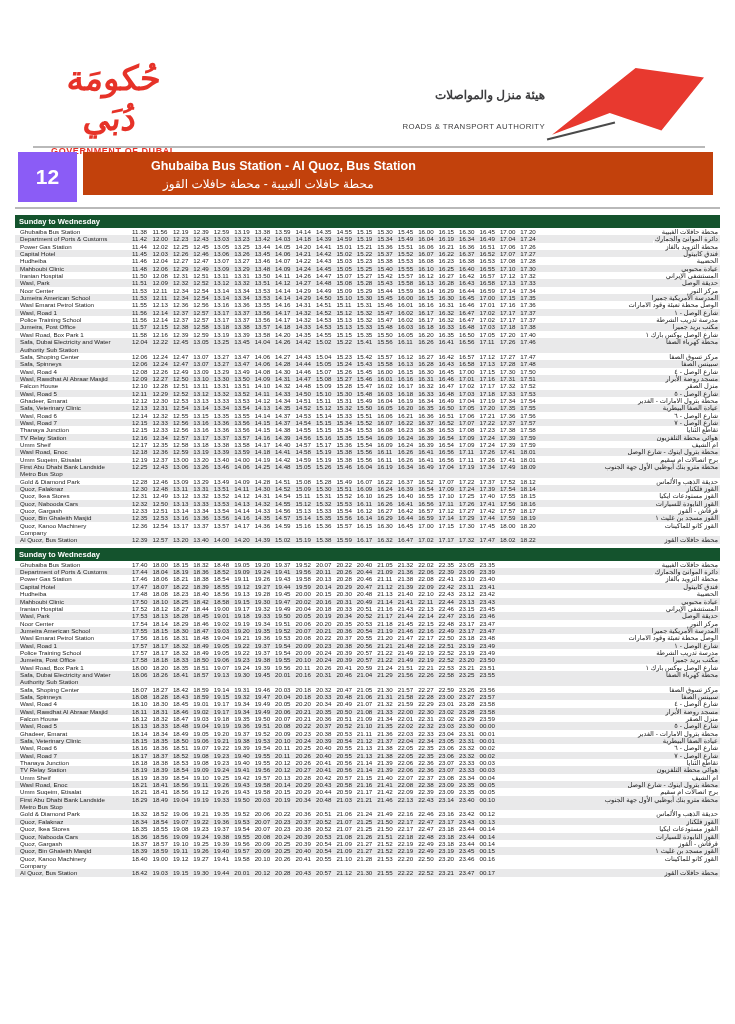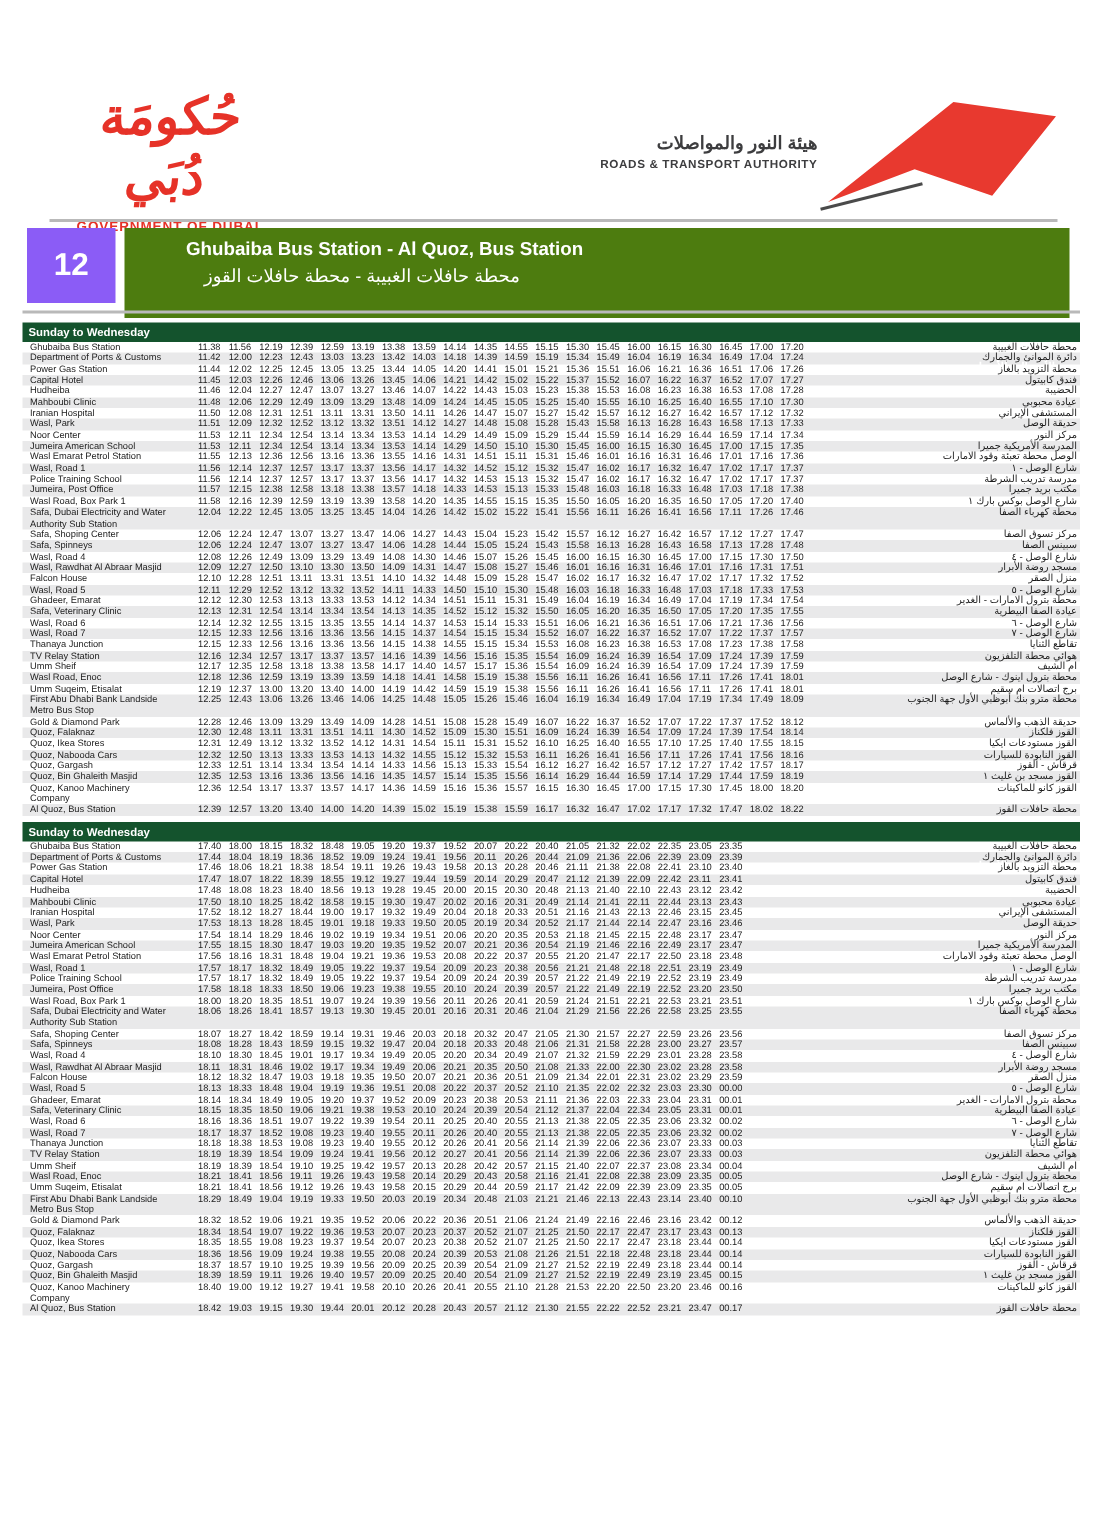--- a/index.html
+++ b/index.html
@@ -8,38 +8,38 @@
 
   .page{position:absolute;inset:0;background:#fff;}
 
   
   .gov-logo{position:absolute;left:42px;top:58px;width:140px;text-align:center;color:#e63228;}
   .gov-calligraphy{font-size:34px;line-height:40px;font-weight:bold;transform:skewX(-6deg);}
   .gov-caption{font-size:9px;font-weight:bold;letter-spacing:0.6px;margin-top:8px;white-space:nowrap;}
 
   .rta-textblock{position:absolute;left:370px;top:88px;width:175px;text-align:right;color:#3d3d3f;}
   .rta-ar{font-size:12px;font-weight:bold;line-height:14px;}
-  .rta-en{font-size:7.8px;font-weight:bold;letter-spacing:0.4px;margin-top:3px;white-space:nowrap;}
+  .rta-en{font-size:7.8px;font-weight:normal;letter-spacing:0.4px;margin-top:20px;white-space:nowrap;}
 
   .rta-logo{position:absolute;left:552px;top:68px;width:152px;height:68px;}
   .rta-flag{position:absolute;inset:0;background:#e8392f;
             clip-path:polygon(0% 98%,36% 34%,55% 0%,100% 14%,72% 92%,38% 66%);}
   .rta-flag-text{position:absolute;left:58px;top:20px;color:#fff;font-size:26px;font-weight:bold;font-style:italic;letter-spacing:1px;margin-top:48px;}
   .rta-tail{position:absolute;left:-6px;top:62px;width:70px;height:2px;background:#4a4a4a;transform:rotate(-14deg);}
 
   
   .rule-top{position:absolute;left:33px;right:30px;top:146px;height:2px;background:#b9b9b9;}
   .rule-mid{position:absolute;left:15px;right:15px;top:207px;height:2px;background:#b9b9b9;}
 
   
   .route-number-box{position:absolute;left:18px;top:152px;width:59px;height:50px;background:#8b5cf6;
                     color:#fff;display:flex;align-items:center;justify-content:center;
                     font-size:21px;font-weight:bold;}
-  .route-title-bar{position:absolute;left:83px;top:152px;width:630px;height:60px;background:#4d7c0f;
-                   color:#fff;padding:6px 10px 4px 41px;}
+  .route-title-bar{position:absolute;left:83px;top:152px;width:630px;height:43px;background:#c2410c;
+                   color:#fff;padding:6px 10px 4px 68px;}
   .route-title-en{font-size:12.5px;font-weight:bold;line-height:16px;}
   .route-title-ar{font-size:12px;font-weight:normal;line-height:20px;direction:rtl;text-align:left;padding-left:12px;}
 
   
   .content{position:absolute;left:15px;right:15px;top:215px;}
   .section-bar{height:13px;background:#14532d;color:#fff;display:flex;align-items:center;
                justify-content:space-between;padding:0 4px;margin-top:0;}
   .section-bar.second{margin-top:4px;}
   .bar-en{font-size:7.6px;font-weight:bold;}
   .bar-ar{font-size:8px;font-weight:bold;direction:rtl;margin-top:46px;}
@@ -58,21 +58,21 @@
 <body>
 
 <div class="page">
 
   <div class="gov-logo">
     <div class="gov-calligraphy">حُكومَة دُبَي</div>
     <div class="gov-caption">GOVERNMENT OF DUBAI</div>
   </div>
 
   <div class="rta-textblock">
-    <div class="rta-ar" dir="rtl">هيئة النور والمواصلات</div>
+    <div class="rta-ar" dir="rtl">هيئة منزل والمواصلات</div>
     <div class="rta-en">ROADS &amp; TRANSPORT AUTHORITY</div>
   </div>
 
   <div class="rta-logo">
     <div class="rta-flag"></div>
     <div class="rta-tail"></div>
     <div class="rta-flag-text">RTA</div>
   </div>
 
   <div class="rule-top"></div>

